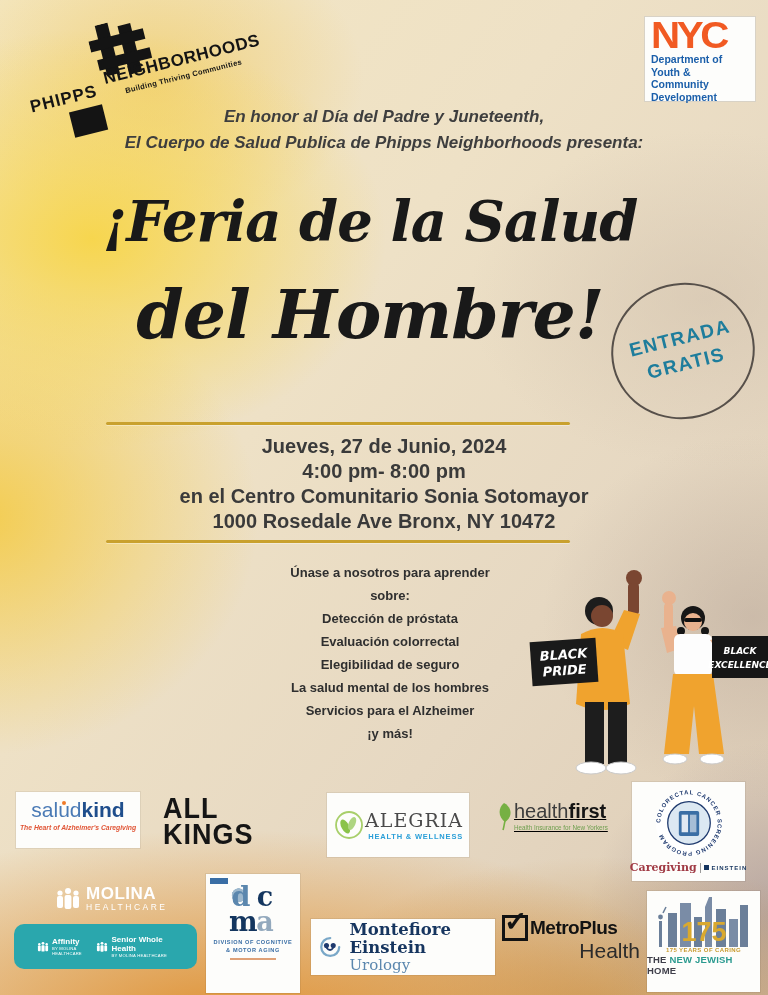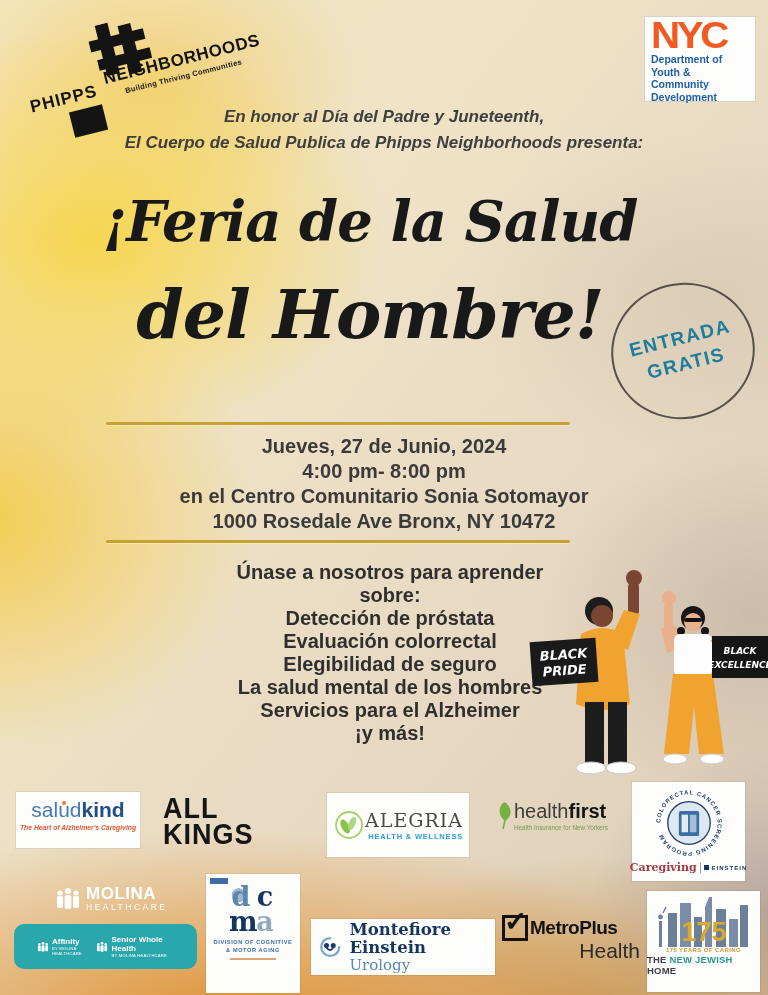--- a/index.html
+++ b/index.html
@@ -42,37 +42,37 @@
          transform:rotate(-14deg);display:flex;flex-direction:column;align-items:center;justify-content:center;}
   .badge div{color:#1e7d9c;font-weight:bold;font-size:19px;letter-spacing:1.5px;line-height:26px;}
   
   .rule{height:3px;background:#c9a12e;border-radius:2px;box-shadow:0 1px 0 rgba(255,255,255,.35);}
   .rule1{left:106px;top:422px;width:464px;}
   .rule2{left:106px;top:540px;width:464px;}
   .event{left:34px;top:434px;width:700px;text-align:center;color:#3a3a3a;
          font-weight:bold;font-size:20px;line-height:25px;}
   
   .topics{left:20px;top:561px;width:740px;text-align:center;color:#2f2f2f;
-          font-weight:bold;font-size:20px;line-height:23px;}
+          font-weight:bold;font-size:13px;line-height:23px;}
   
   .people{left:523px;top:556px;width:245px;height:232px;}
   .people text{font-family:"DejaVu Sans",sans-serif;font-style:italic;font-weight:bold;fill:#fff;}
   
   .whitebox{background:#fdfdfb;box-shadow:0 0 0 1px rgba(0,0,0,.06);}
   .caringkind{left:16px;top:792px;width:124px;height:56px;text-align:center;padding-top:7px;box-sizing:border-box;}
   .ck-name{font-size:21px;line-height:22px;}
   .ck-p1{color:#4a7ab5;} .ck-p2{color:#1f4e8c;font-weight:bold;}
   .ck-dot{position:absolute;left:46px;top:9px;width:4px;height:4px;border-radius:50%;background:#f07a28;}
   .ck-tag{font-size:6.8px;font-style:italic;font-weight:bold;color:#e05536;margin-top:3px;}
   .allkings{left:163px;top:797px;width:140px;text-align:left;color:#151515;font-weight:bold;
             font-size:27px;line-height:24px;letter-spacing:1px;transform:scaleY(1.08);}
   .alegria{left:327px;top:793px;width:142px;height:64px;display:flex;align-items:center;padding:4px 6px;box-sizing:border-box;}
   .al-name{font-family:"DejaVu Serif",serif;font-size:19px;color:#4a4a4a;letter-spacing:1px;line-height:20px;}
   .al-tag{font-size:7.5px;font-weight:bold;color:#2a9fd8;letter-spacing:.8px;text-align:right;margin-top:2px;}
-  .healthfirst{left:494px;top:800px;width:132px;display:flex;align-items:flex-start;}
+  .healthfirst{left:494px;top:800px;width:132px;display:flex;align-items:flex-end;text-decoration:underline;}
   .hf-p1{font-size:20px;color:#3d3d3d;} .hf-p2{font-size:20px;font-weight:bold;color:#141414;}
   .hf-tag{font-size:6.3px;color:#6f9f4f;margin-top:1px;}
   .crc{left:632px;top:782px;width:113px;height:99px;display:flex;flex-direction:column;align-items:center;padding-top:4px;box-sizing:border-box;}
   .crc-brand{display:flex;align-items:center;gap:3px;margin-top:1px;}
   .crc-m{font-family:"DejaVu Serif",serif;font-weight:bold;font-size:11px;color:#a03a44;}
   .crc-sep{width:1px;height:10px;background:#9a9a9a;}
   .crc-sq{width:5px;height:5px;background:#16355f;}
   .crc-e{font-size:6px;font-weight:bold;color:#16355f;letter-spacing:1px;}
   .molina{left:55px;top:886px;display:flex;align-items:center;gap:5px;color:#fff;}
   .mol-name{font-size:17px;font-weight:bold;letter-spacing:.5px;line-height:16px;}

